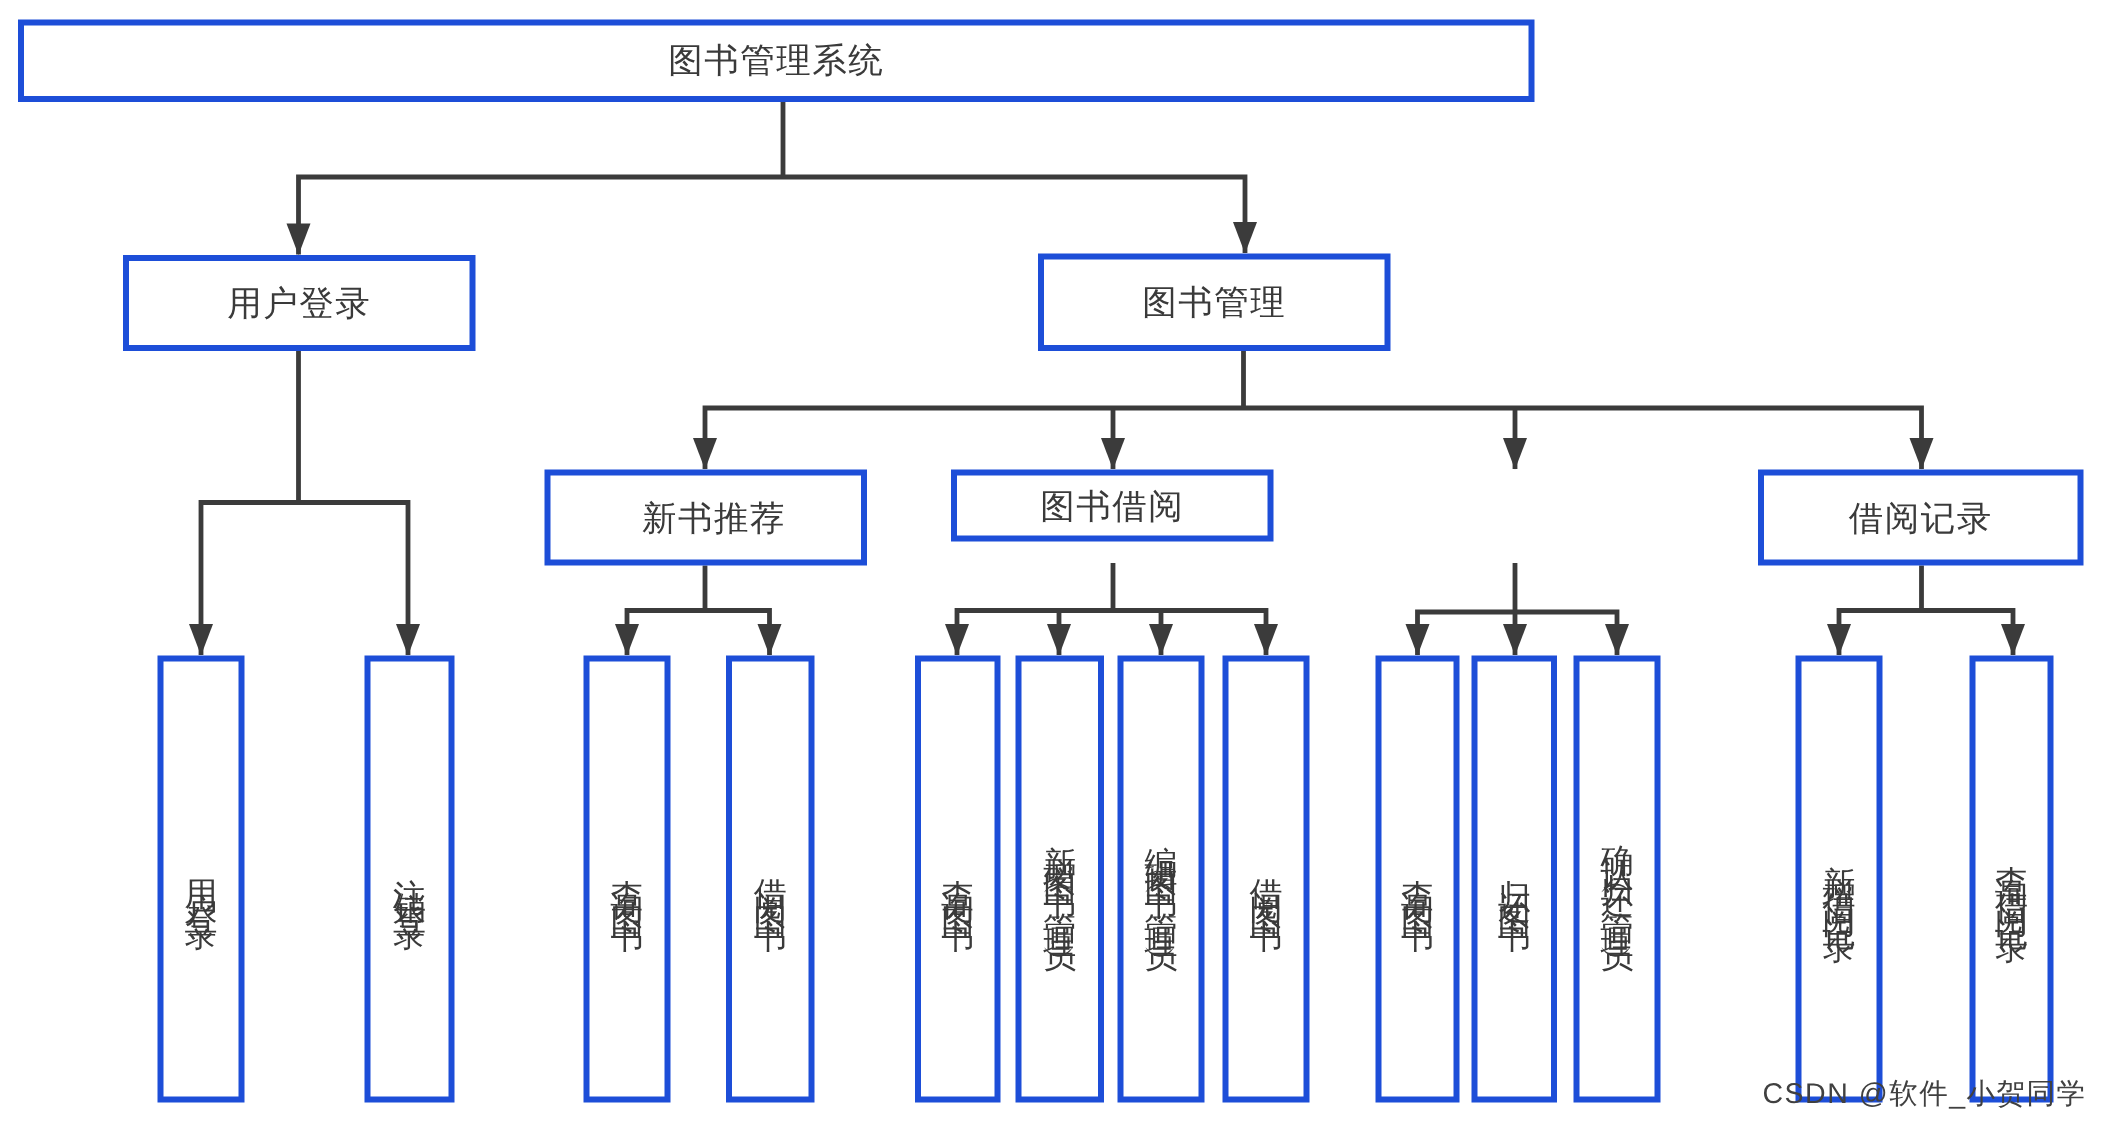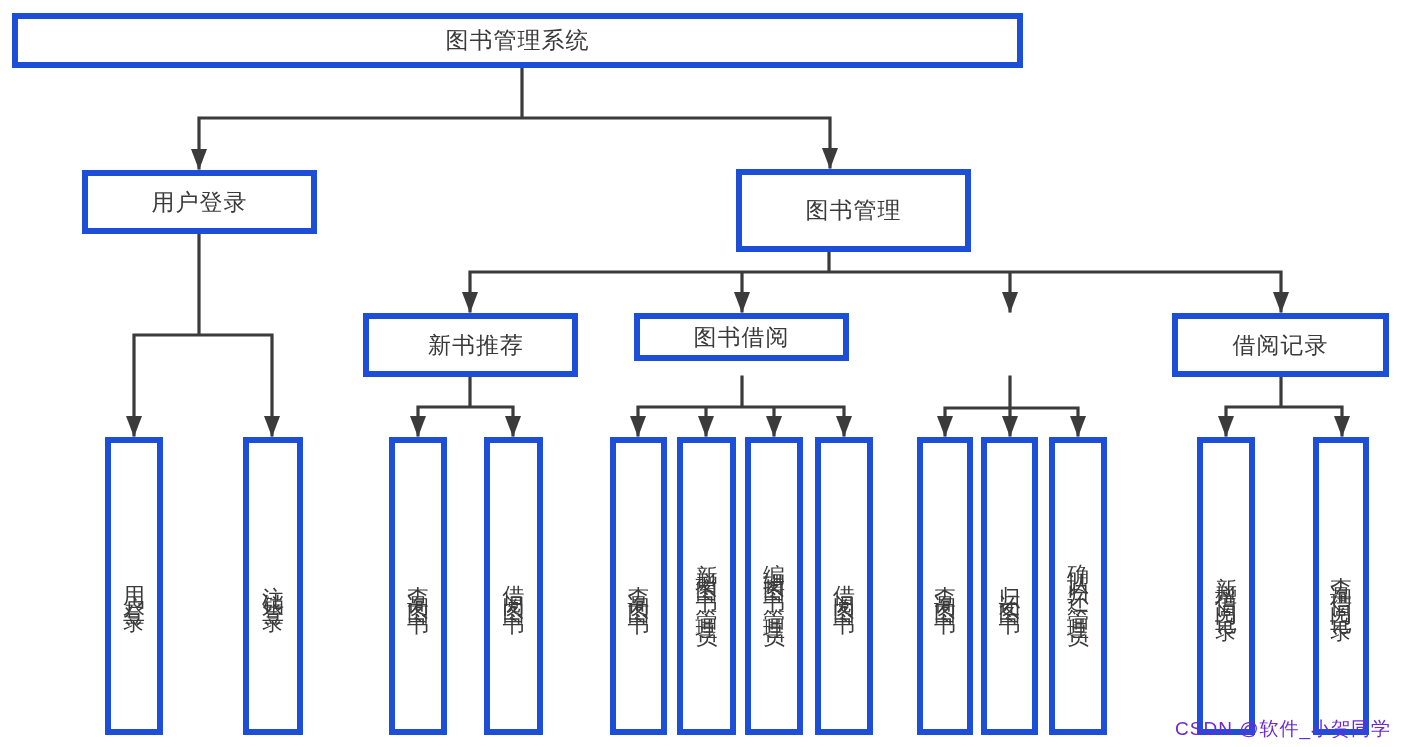--- a/index.html
+++ b/index.html
@@ -2,32 +2,32 @@
 <html><head>
 <meta charset="utf-8">
 <style>
   html,body{margin:0;padding:0;background:#ffffff;}
   .canvas{
     position:relative;width:1405px;height:747px;background:#ffffff;
     font-family:"Liberation Sans",sans-serif;color:#3a3a3a;overflow:hidden;
   }
   svg.connectors{position:absolute;left:0;top:0;z-index:1;}
   .box{
-    position:absolute;border:6px solid #1d4ed8;background:#ffffff;
+    position:absolute;border:4px solid #1d4ed8;background:#ffffff;
     display:flex;align-items:center;justify-content:center;
     box-sizing:border-box;z-index:2;
   }
   .hbox span{font-size:23px;letter-spacing:1px;white-space:nowrap;}
   .vbox span{
     writing-mode:vertical-rl;text-orientation:mixed;
     font-size:22px;letter-spacing:9px;line-height:1;white-space:nowrap;
   }
   .watermark{
     position:absolute;right:14px;bottom:5px;z-index:6;
-    font-size:19px;letter-spacing:1px;color:#6d28d9;white-space:nowrap;
+    font-size:19px;letter-spacing:1px;color:#404040;white-space:nowrap;
   }
 </style>
 </head>
 <body>
 
 <div class="canvas">
 
   <svg class="connectors" width="1405" height="747" viewBox="0 0 1405 747">
     <g stroke="#3b3b3b" stroke-width="3.2" fill="none" stroke-linecap="square">
       <path d="M522,68 V118 M199,168 V118 H830 V167
@@ -61,21 +61,21 @@
     </g>
   </svg>
 
   <div class="box hbox" style="left:12px;top:13px;width:1011px;height:55px;">
     <span>图书管理系统</span>
   </div>
 
   <div class="box hbox" style="left:82px;top:170px;width:235px;height:64px;">
     <span>用户登录</span>
   </div>
-  <div class="box hbox" style="left:736px;top:169px;width:235px;height:83px;">
+  <div class="box hbox" style="left:692px;top:169px;width:235px;height:65px;">
     <span>图书管理</span>
   </div>
 
   <div class="box hbox" style="left:363px;top:313px;width:215px;height:64px;padding-left:11px;">
     <span>新书推荐</span>
   </div>
   <div class="box hbox" style="left:634px;top:313px;width:215px;height:48px;">
     <span>图书借阅</span>
   </div>
   <div class="box hbox" style="left:1172px;top:313px;width:217px;height:64px;">

